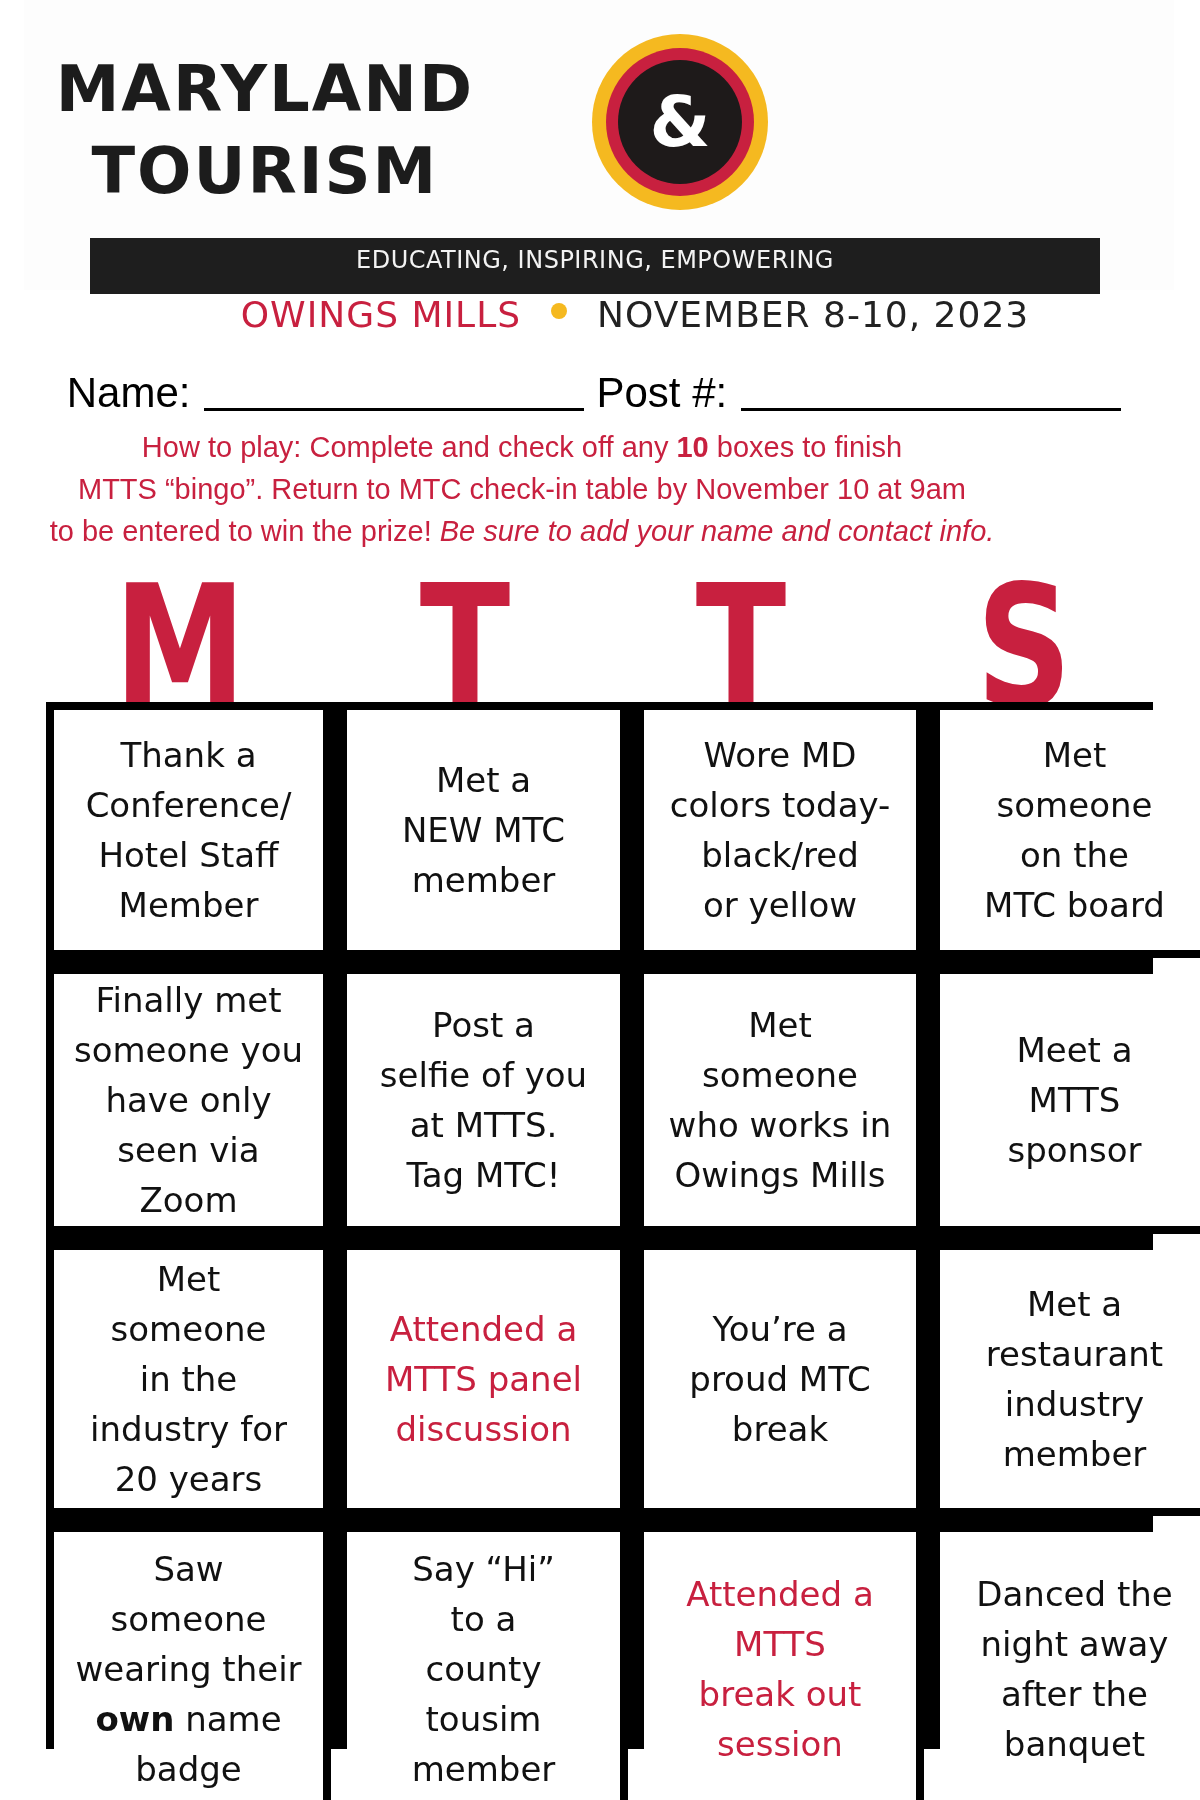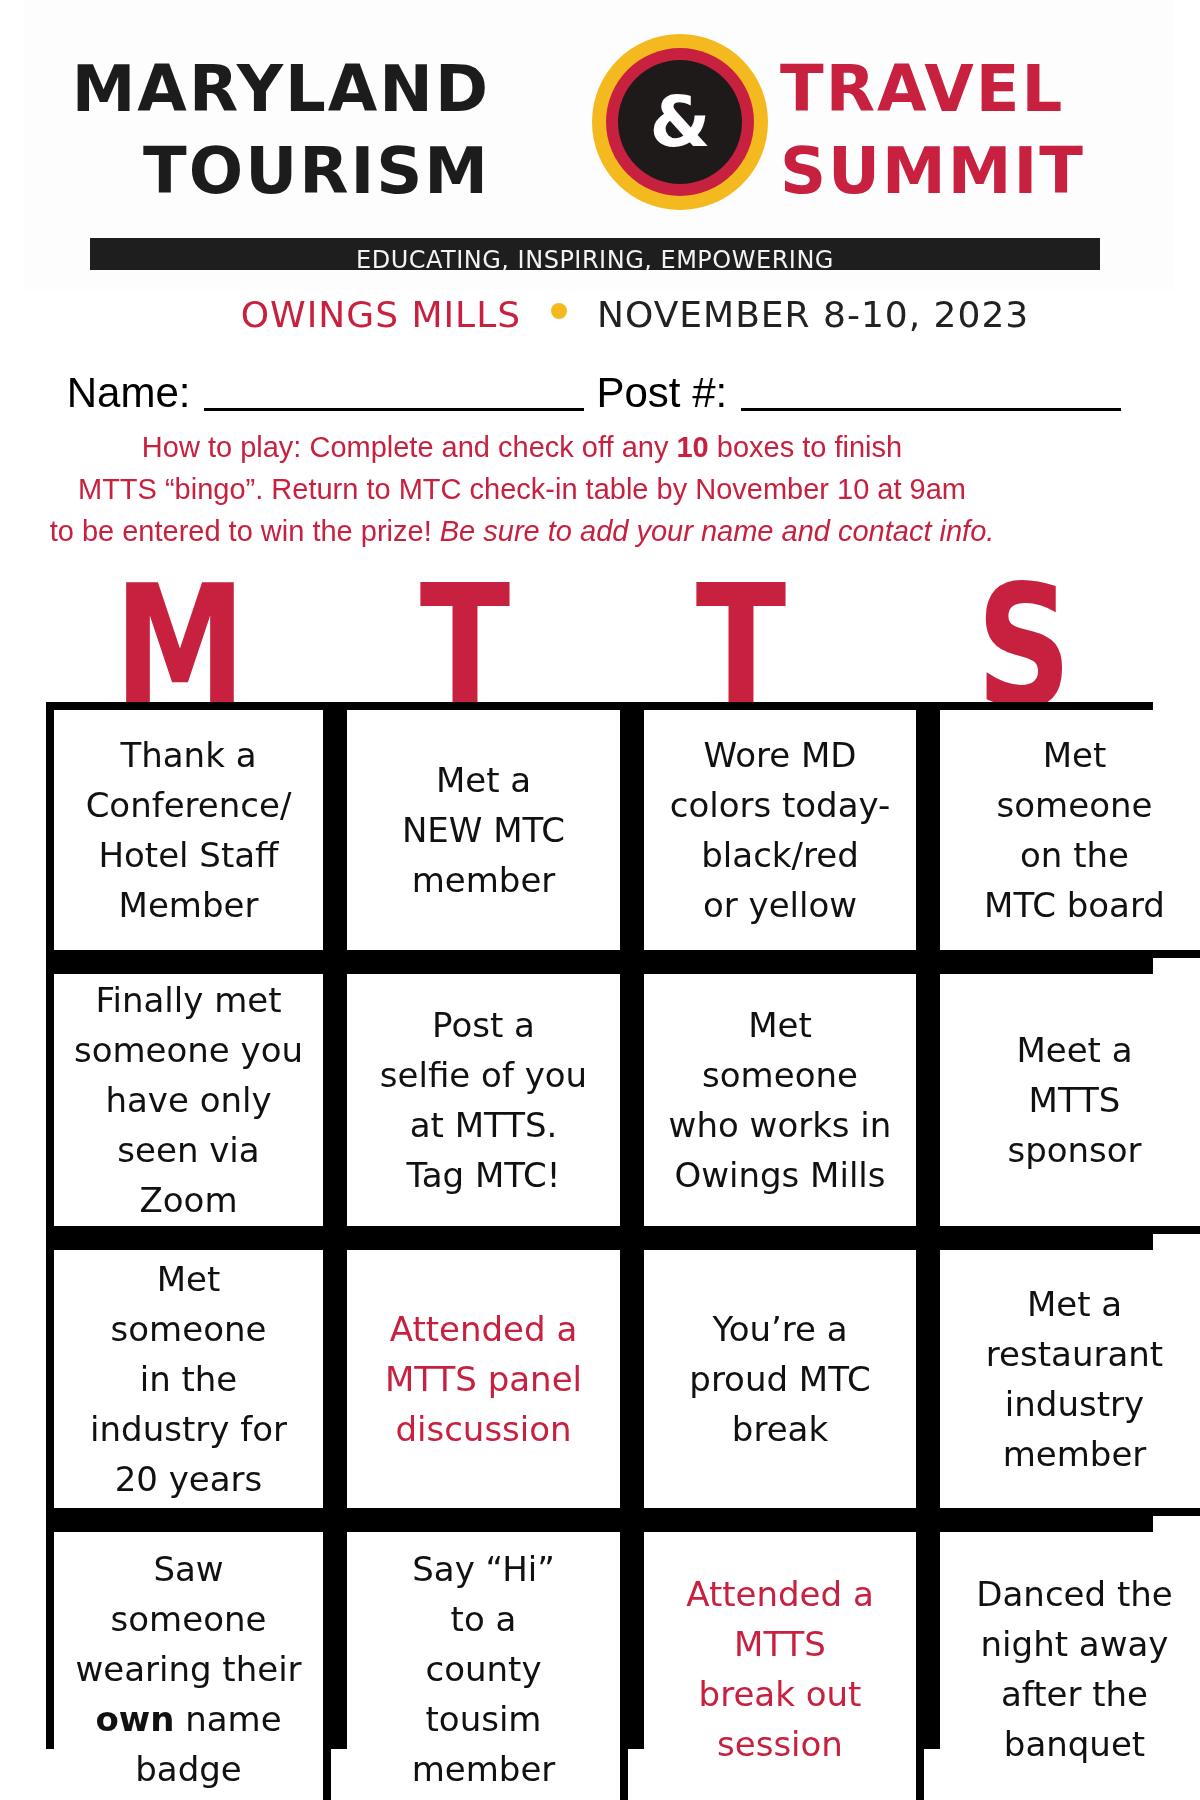--- a/index.html
+++ b/index.html
@@ -1,28 +1,28 @@
 <!DOCTYPE html>
 <html><head>
 <meta charset="utf-8">
 <style>
   html, body { margin:0; padding:0; background:#ffffff; }
   body { width:1200px; height:1800px; position:relative; overflow:hidden; font-family:"Liberation Sans", sans-serif; color:#111; }
 
   
   .logo-area { position:absolute; left:24px; top:0; width:1150px; height:290px; background:#fdfdfd; }
-  .logo-left { position:absolute; right:684px; top:48px; text-align:right; }
+  .logo-left { position:absolute; right:700px; top:48px; text-align:center; }
   .logo-left div { font-family:"DejaVu Sans", sans-serif; font-weight:bold; font-size:64px; letter-spacing:2px; color:#1c1c1c; line-height:82px; }
   .logo-circle { position:absolute; left:568px; top:34px; width:176px; height:176px; border-radius:50%; background:#f5b920; }
   .logo-circle .ring { position:absolute; left:14px; top:14px; width:148px; height:148px; border-radius:50%; background:#c8203f; }
   .logo-circle .core { position:absolute; left:26px; top:26px; width:124px; height:124px; border-radius:50%; background:#1e1a1a; color:#fff; font-family:"DejaVu Sans", sans-serif; font-weight:bold; font-size:70px; text-align:center; line-height:124px; }
   .logo-right { position:absolute; left:756px; top:48px; }
   .logo-right div { font-family:"DejaVu Sans", sans-serif; font-weight:bold; font-size:64px; letter-spacing:2px; color:#c8203f; line-height:82px; }
 
-  .tagline-bar { position:absolute; left:90px; top:238px; width:1010px; height:32px; background:#1e1e1e; color:#f3f3f3; font-family:"DejaVu Sans", sans-serif; font-size:24px; text-align:center; line-height:44px; letter-spacing:0.5px; }
+  .tagline-bar { position:absolute; left:90px; top:238px; width:1010px; height:56px; background:#1e1e1e; color:#f3f3f3; font-family:"DejaVu Sans", sans-serif; font-size:24px; text-align:center; line-height:44px; letter-spacing:0.5px; }
 
   .event-line { position:absolute; left:0; top:290px; width:1200px; height:50px; text-align:center; font-family:"DejaVu Sans", sans-serif; font-weight:normal; font-size:36px; line-height:50px; letter-spacing:1px;margin-left:35px; }
   .event-line .loc { color:#c8203f; }
   .event-line .dot { display:inline-block; width:16px; height:16px; border-radius:50%; background:#f5b920; margin:0 30px; vertical-align:8px; }
   .event-line .date { color:#222; }
 
   .form-line { position:absolute; left:0; top:366px; width:1200px; text-align:center; font-family:"Liberation Sans", sans-serif; font-size:42px; color:#000; line-height:54px; }
   .form-line .blank { display:inline-block; width:380px; border-bottom:3px solid #000; height:40px; vertical-align:-4px; margin:0 12px 0 14px; }
 
   .instructions { position:absolute; left:0; top:426px; width:1044px; text-align:center; color:#c8203f; font-family:"Liberation Sans", sans-serif; font-size:29px; line-height:42px; }
@@ -44,24 +44,20 @@
 <body>
 
 <div class="logo-area">
   <div class="logo-left">
     <div>MARYLAND</div>
     <div>TOURISM</div>
   </div>
   <div class="logo-circle">
     <div class="ring"></div>
     <div class="core">&amp;</div>
-  </div>
-  <div class="logo-right">
-    <div>TRAVEL</div>
-    <div>SUMMIT</div>
   </div>
 </div>
 
 <div class="tagline-bar">EDUCATING, INSPIRING, EMPOWERING</div>
 
 <div class="event-line">
   <span class="loc">OWINGS MILLS</span><span class="dot"></span><span class="date">NOVEMBER 8-10, 2023</span>
 </div>
 
 <div class="form-line">

